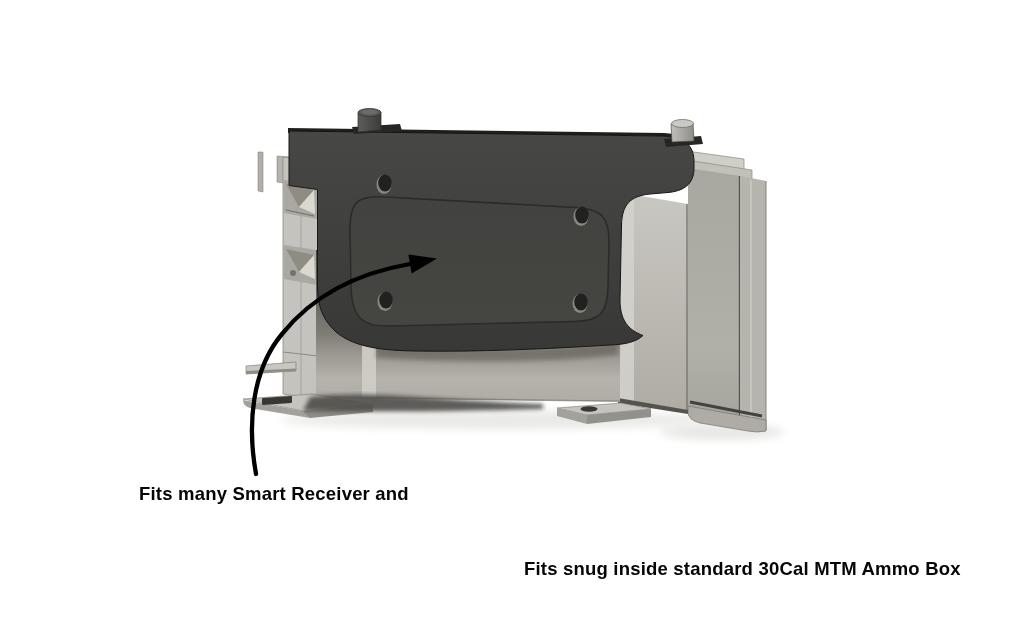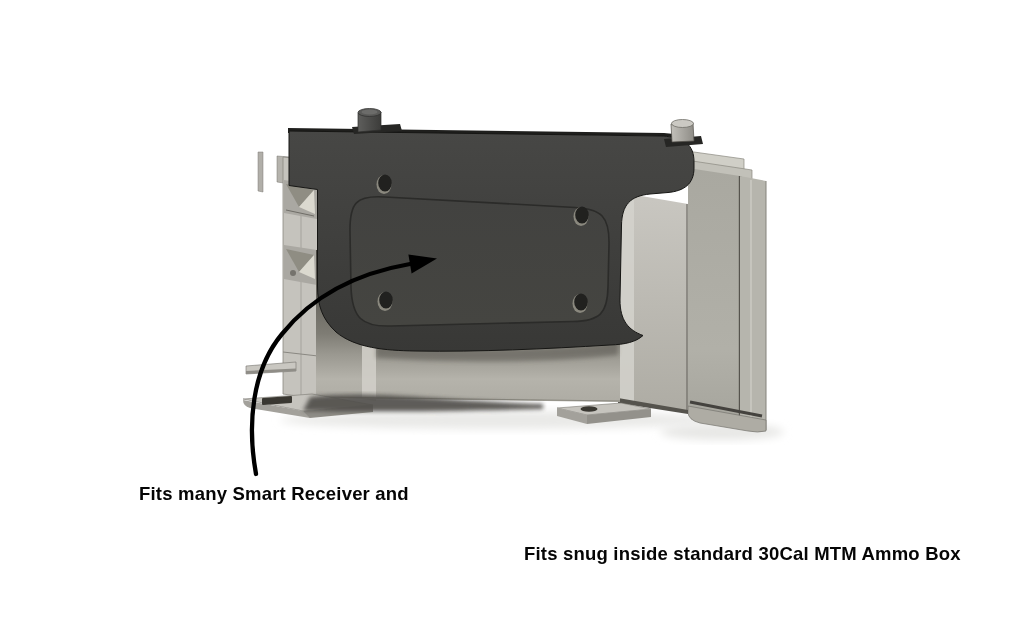--- a/index.html
+++ b/index.html
@@ -14,21 +14,21 @@
   .annotation{
     position:absolute;
     color:#050505;
     font-weight:bold;
     font-size:18.5px;
     line-height:22.5px;
     letter-spacing:0.2px;
     white-space:nowrap;
   }
   .annotation--mount{left:139px;top:483px;text-align:right;}
-  .annotation--box{left:524px;top:543px;text-align:center;}
+  .annotation--box{left:524px;top:558px;text-align:center;}
 </style>
 </head>
 <body>
 
 <div class="stage">
 
   <svg class="render-svg" width="1024" height="632" viewBox="0 0 1024 632" aria-hidden="true">
     <defs>
       <linearGradient id="gPlate" x1="0" y1="0" x2="0" y2="1">
         <stop offset="0" stop-color="#474745"></stop>

